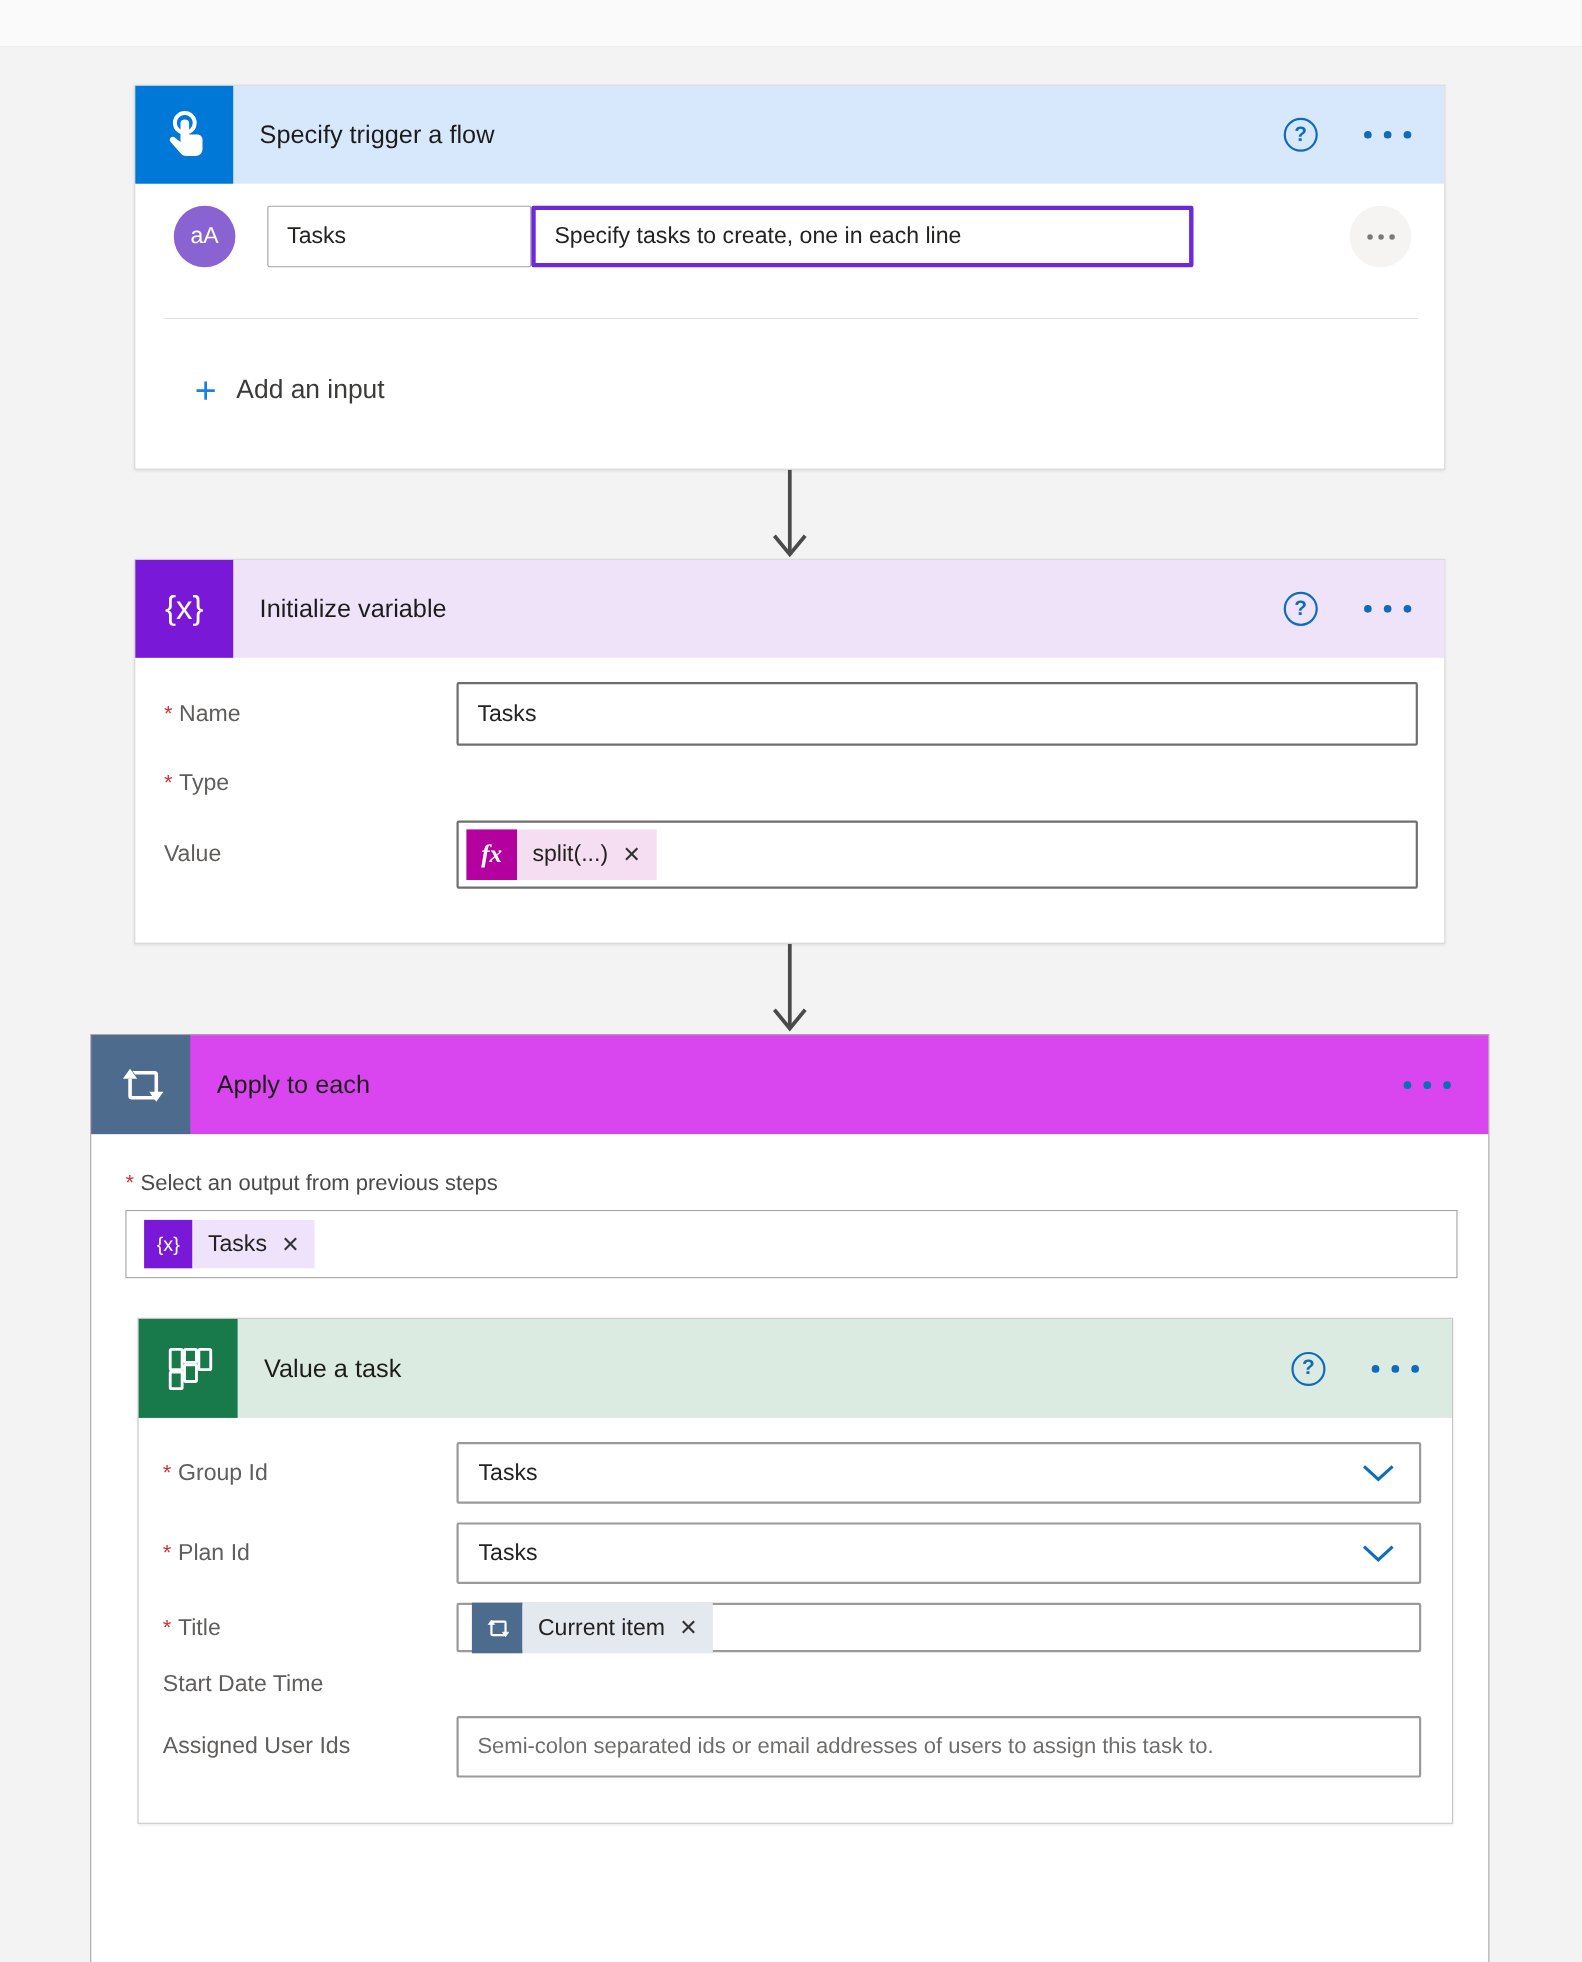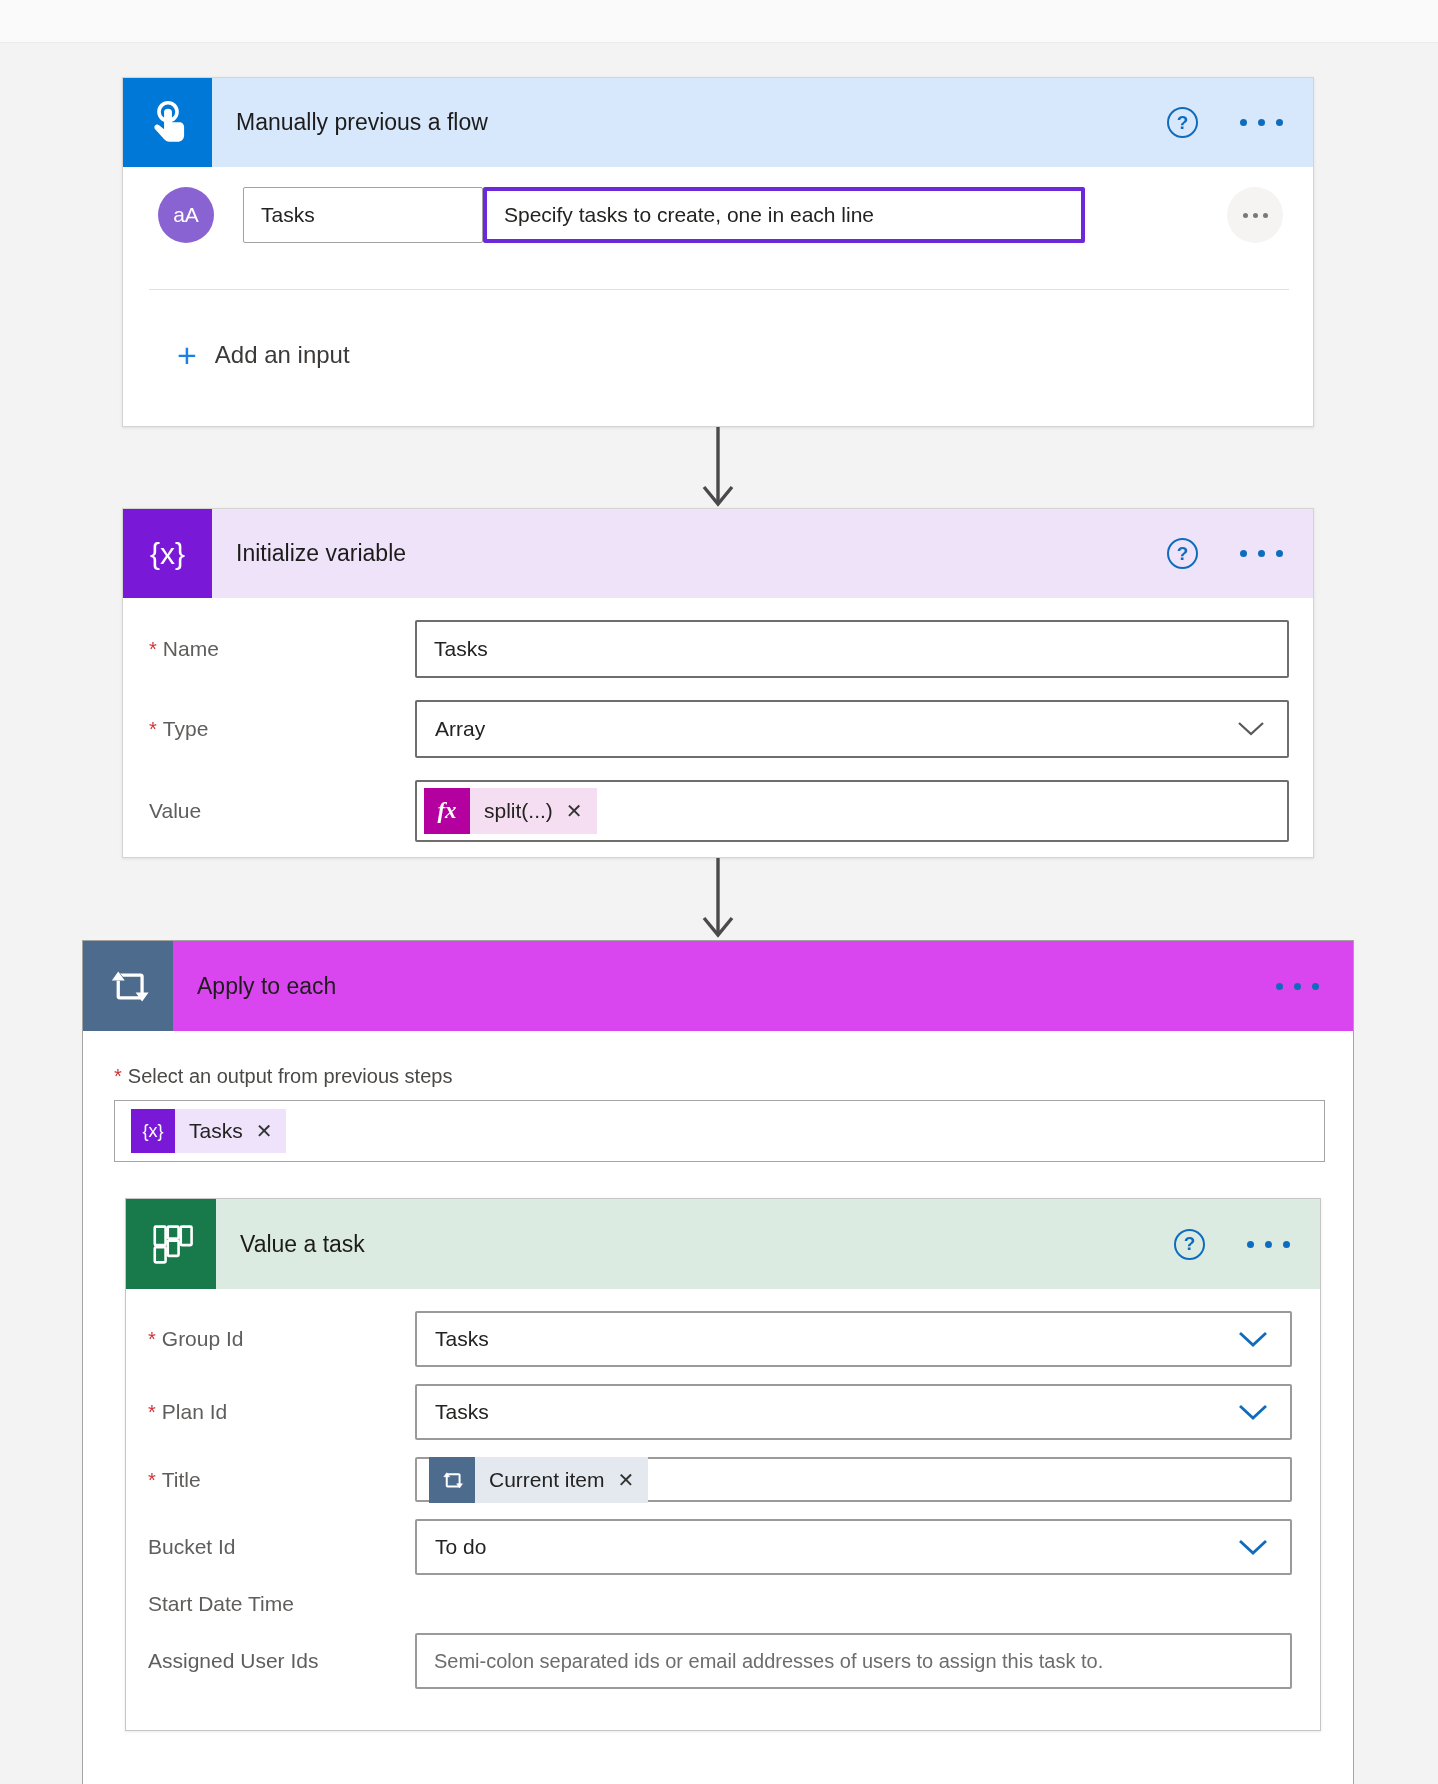--- a/index.html
+++ b/index.html
@@ -107,21 +107,21 @@
   <div class="topband"></div>
 
   <div class="card card1">
     <div class="hdr">
       <div class="iconblock">
         <svg width="54" height="54" viewBox="0 0 48 48">
           <circle cx="24" cy="14" r="8" fill="none" stroke="#fff" stroke-width="3.2"></circle>
           <path d="M20.5 14 v15.5 l-4.4 -3.6 c-2.5 -2 -5.6 1.1 -3.5 3.6 l7.8 8.8 c1.2 1.4 2.7 2.4 4.9 2.4 h7.4 c3.2 0 5.6 -2.4 5.6 -5.6 v-7.6 c0 -2.3 -1.9 -4.1 -4.1 -4.1 h-6.7 v-9.4 c0 -3.7 -7 -3.7 -7 0 z" fill="#fff"></path>
         </svg>
       </div>
-      <span class="hdr-title">Manually previous a flow</span>
+      <span class="hdr-title">Specify trigger a flow</span>
       <div class="hdr-right">
         <span class="help">?</span>
         <span class="dots">
             <i></i>
             <i></i>
             <i></i>
           </span>
       </div>
     </div>
     <div class="trigger-row">
@@ -161,26 +161,20 @@
     </div>
     <div style="padding-top:22px">
       <div class="frow" style="margin-top:0">
         <span class="flabel"><span class="req">*</span><span>Name</span></span>
         <div class="fctrl">
           <input value="Tasks" style="">
         </div>
       </div>
       <div class="frow">
         <span class="flabel"><span class="req">*</span><span>Type</span></span>
-        <div class="fctrl">
-          <span class="dd-value">Array</span>
-          <svg class="chev" width="28" height="16" viewBox="0 0 28 16">
-            <polyline points="2,2 14,13 26,2" fill="none" stroke="#5a5856" stroke-width="2.2"></polyline>
-          </svg>
-        </div>
       </div>
       <div class="frow">
         <span class="flabel"><span>Value</span></span>
         <div class="fctrl tokenfield" style="height:62px">
           <span class="token">
             <span class="tok-ic fx-ic">fx</span>
             <span class="tok-pill fx-pill">
               <span>split(...)</span>
               <span class="tok-x">✕</span>
             </span>
@@ -285,29 +279,20 @@
                   </svg>
                 </span>
                 <span class="tok-pill it-pill">
                   <span>Current item</span>
                   <span class="tok-x">✕</span>
                 </span>
               </span>
             </div>
           </div>
 
-          <div class="trow">
-            <span class="tlabel"><span>Bucket Id</span></span>
-            <div class="tctrl">
-              <span class="dd-value">To do</span>
-              <svg class="chev" width="30" height="17" viewBox="0 0 30 17">
-                <polyline points="2,2 15,14 28,2" fill="none" stroke="#0f6cbd" stroke-width="2.8"></polyline>
-              </svg>
-            </div>
-          </div>
 
           <div class="trow">
             <span class="tlabel"><span>Start Date Time</span></span>
           </div>
 
 
           <div class="trow">
             <span class="tlabel"><span>Assigned User Ids</span></span>
             <div class="tctrl">
               <input placeholder="Semi-colon separated ids or email addresses of users to assign this task to." style="">

